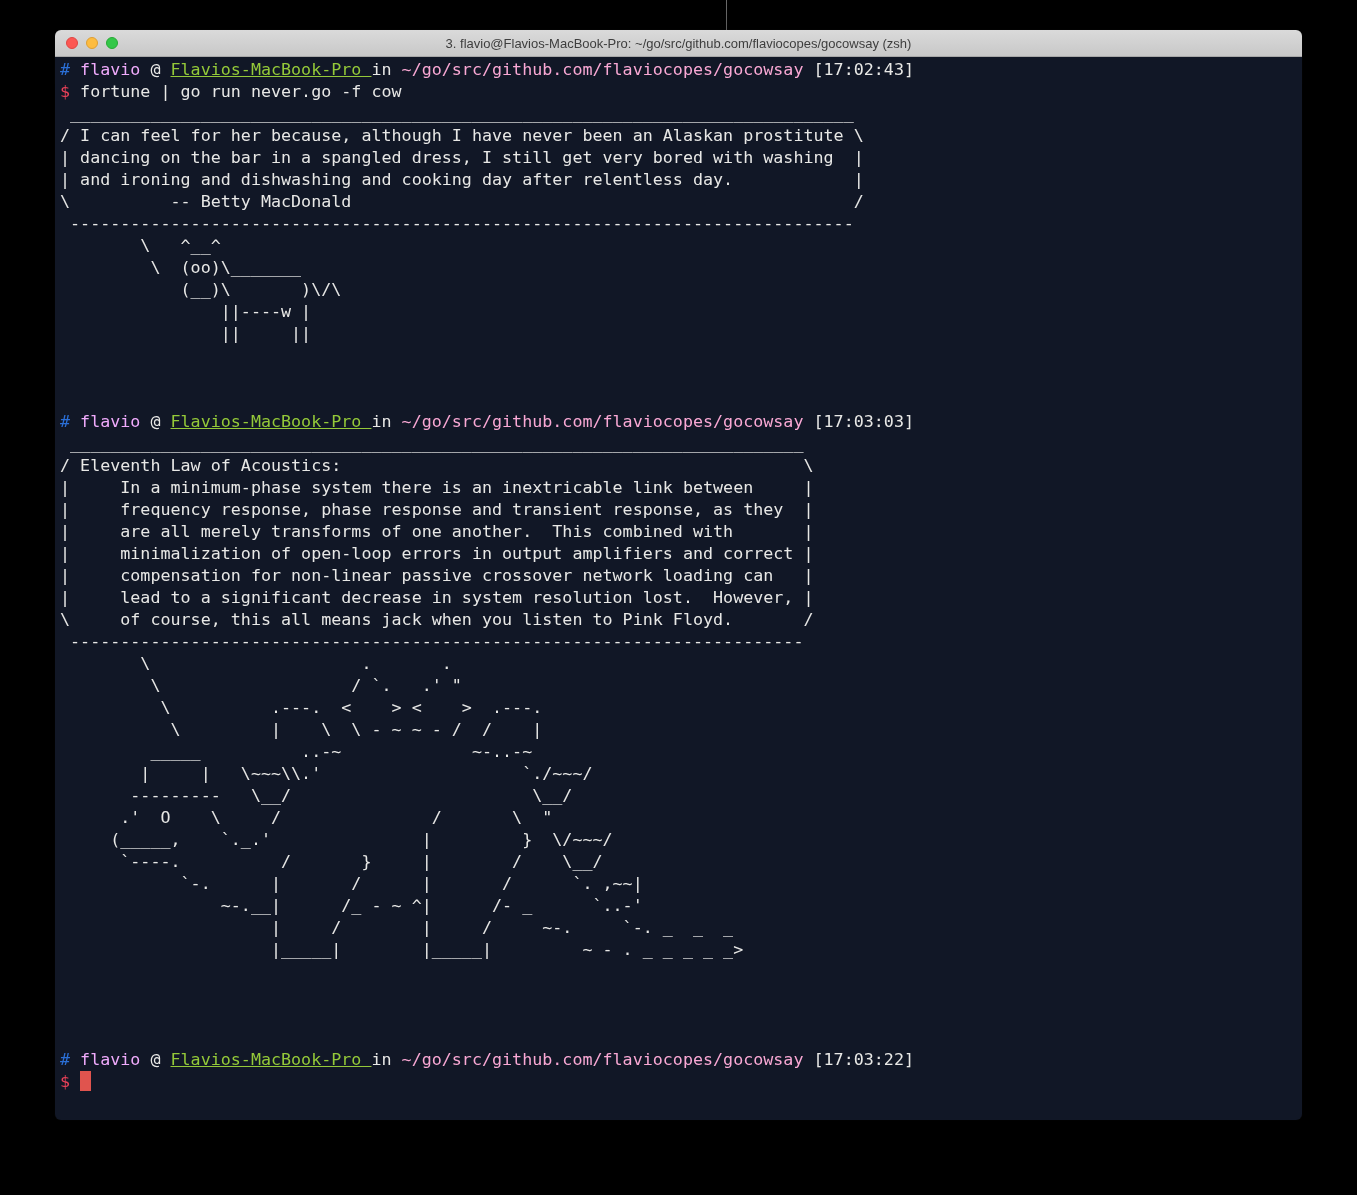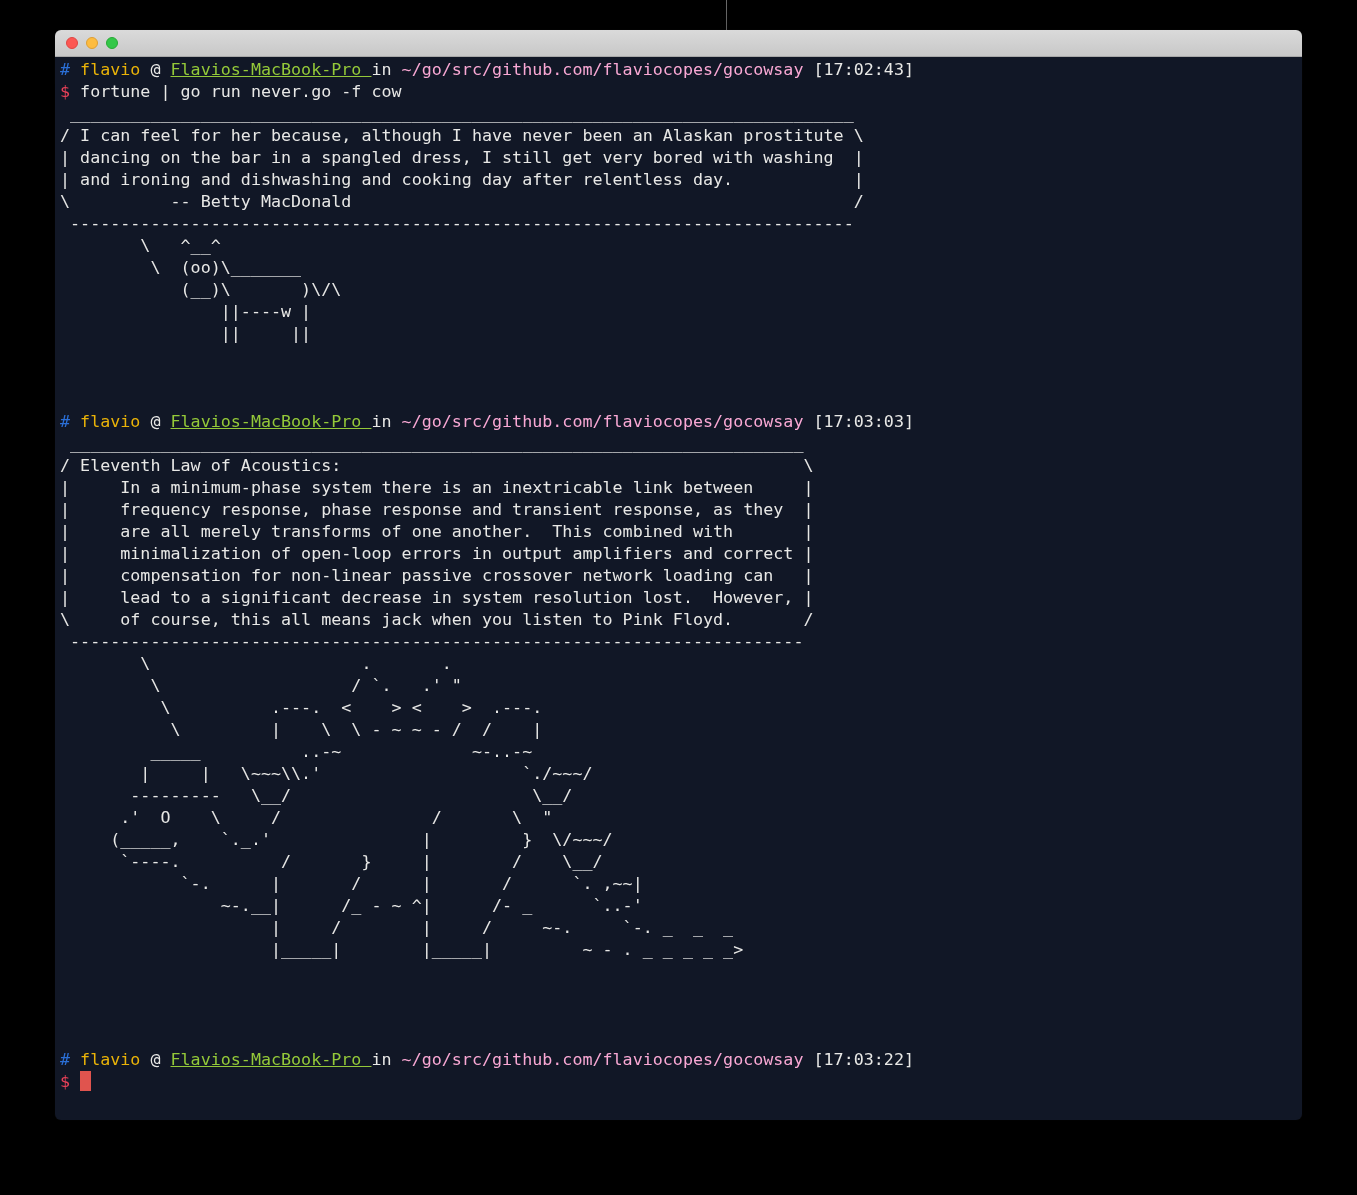--- a/index.html
+++ b/index.html
@@ -17,39 +17,40 @@
   .light.green{background:#33c748;border:1px solid #27aa35;}
   .terminal{position:absolute;left:0;right:0;top:27px;bottom:0;background:#111726;
             font-family:"DejaVu Sans Mono",monospace;font-size:16.7px;line-height:22px;
             color:#e8e8e6;padding:1px 0 0 5px;cursor:text;}
   .tline{white-space:pre;height:22px;}
   .ascii{white-space:pre;}
   .spacer3{height:66px;}
   .spacer4{height:88px;}
   .c-fg{color:#e8e8e6;}
   .c-hash{color:#2b6fd6;}
-  .c-user{color:#eab308;text-align:right;}
+  .c-user{color:#f0abfc;text-align:right;}
   .c-host{color:#94c939;text-decoration:underline;}
   .c-path{color:#f9a8d4;}
   .c-dollar{color:#e84158;}
   .cursor{display:inline-block;width:11px;height:20px;background:#e0544e;vertical-align:-4px;}
 </style>
 </head>
 <body>
 
 <div class="desktop">
   <div class="artifact"></div>
 
   <div class="window">
     <div class="titlebar">
       <div class="lights">
         <span class="light red"></span>
         <span class="light yellow"></span>
         <span class="light green"></span>
       </div>
+      <div class="title">3. flavio@Flavios-MacBook-Pro: ~/go/src/github.com/flaviocopes/gocowsay (zsh)</div>
     </div>
 
     <div class="terminal">
       <div class="tline"><span class="c-hash"># </span><span class="c-user">flavio </span><span class="c-fg">@ </span><span class="c-host">Flavios-MacBook-Pro </span><span class="c-fg">in </span><span class="c-path">~/go/src/github.com/flaviocopes/gocowsay </span><span class="c-fg">[17:02:43]</span></div>
       <div class="tline"><span class="c-dollar">$ </span><span class="c-fg">fortune | go run never.go -f cow</span></div>
       <div class="ascii"> ______________________________________________________________________________
 / I can feel for her because, although I have never been an Alaskan prostitute \
 | dancing on the bar in a spangled dress, I still get very bored with washing  |
 | and ironing and dishwashing and cooking day after relentless day.            |
 \          -- Betty MacDonald                                                  /

